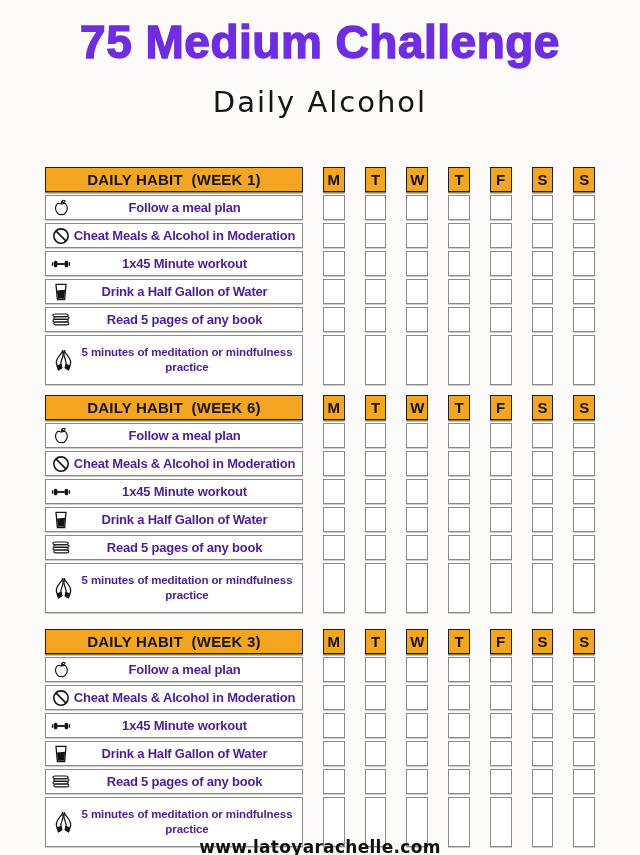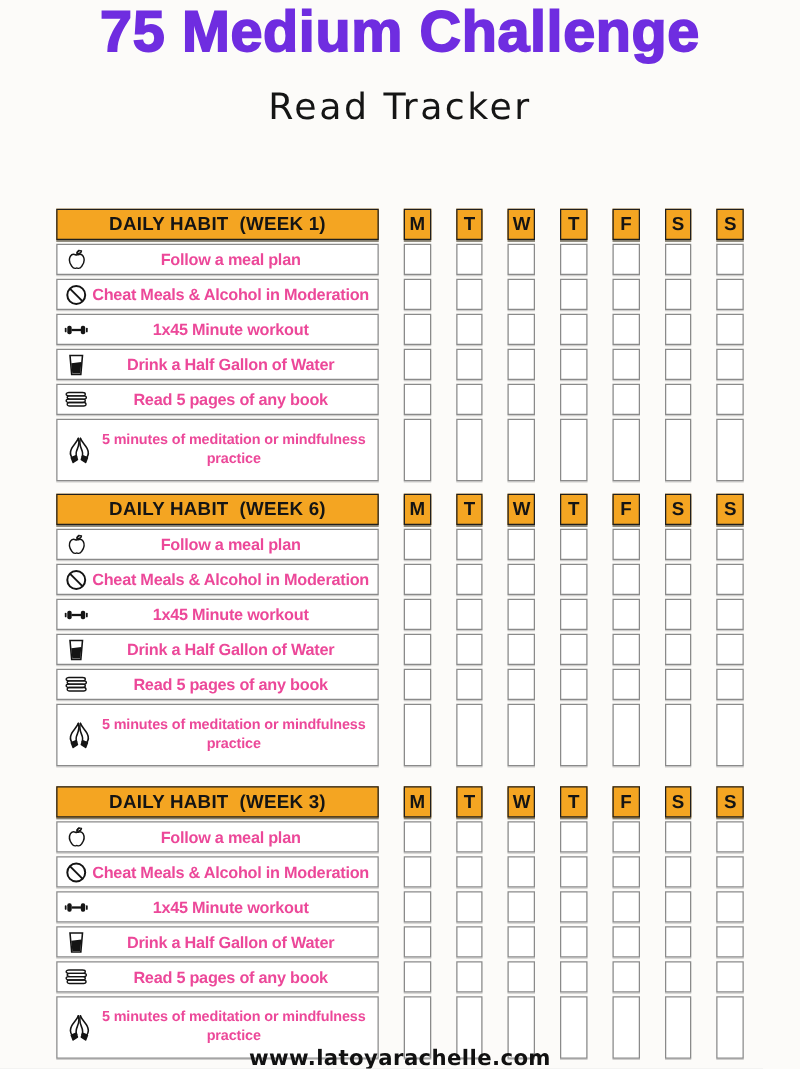--- a/index.html
+++ b/index.html
@@ -10,20 +10,21 @@
     margin: 0 auto;
     background: var(--background, #FCFBF9);
     overflow: hidden;
     font-family: "Liberation Sans", sans-serif;
     color: var(--text, #1c1c1c);
   }
 
   
   .title {
     margin: 0;
+    padding-top: 17px;
     text-align: center;
     font-size: 46px;
     line-height: 1.1;
     font-weight: 700;
     letter-spacing: 0.5px;
     color: var(--title-purple, #6F2DE0);
     -webkit-text-stroke: 1.4px var(--title-purple, #6F2DE0);
     font-family: "Liberation Sans", sans-serif;
   }
   .subtitle {
@@ -87,21 +88,21 @@
   .icon { width: 20px; height: 20px; flex: 0 0 auto; display: flex; align-items: center; color: #141414; }
   .icon svg { width: 100%; height: 100%; }
   .row.tall .icon { width: 25px; height: 25px; }
 
   .lbl {
     flex: 1;
     text-align: center;
     font-weight: 700;
     font-size: 13px;
     letter-spacing: -0.2px;
-    color: #ec4899;
+    color: #4c1d95;
   }
   .lbl.small {
     font-size: 11.5px;
     line-height: 1.3;
     letter-spacing: -0.1px;
     padding: 0 2px;
   }
 
   
   .footer {
@@ -115,21 +116,21 @@
     letter-spacing: 0.3px;
     color: #111;
     font-family: "DejaVu Sans", sans-serif;
   }
 </style>
 </head>
 <body>
 
 <div class="page">
   <h1 class="title">75 Medium Challenge</h1>
-  <div class="subtitle">Read Tracker</div>
+  <div class="subtitle">Daily Alcohol</div>
 
   <div class="tables" id="tables">
       <section class="week">
         <div class="row header-row">
           <div class="cell head main">DAILY HABIT  (WEEK 1)</div>
           <div class="cell head day">M</div>
           <div class="cell head day">T</div>
           <div class="cell head day">W</div>
           <div class="cell head day">T</div>
           <div class="cell head day">F</div>

